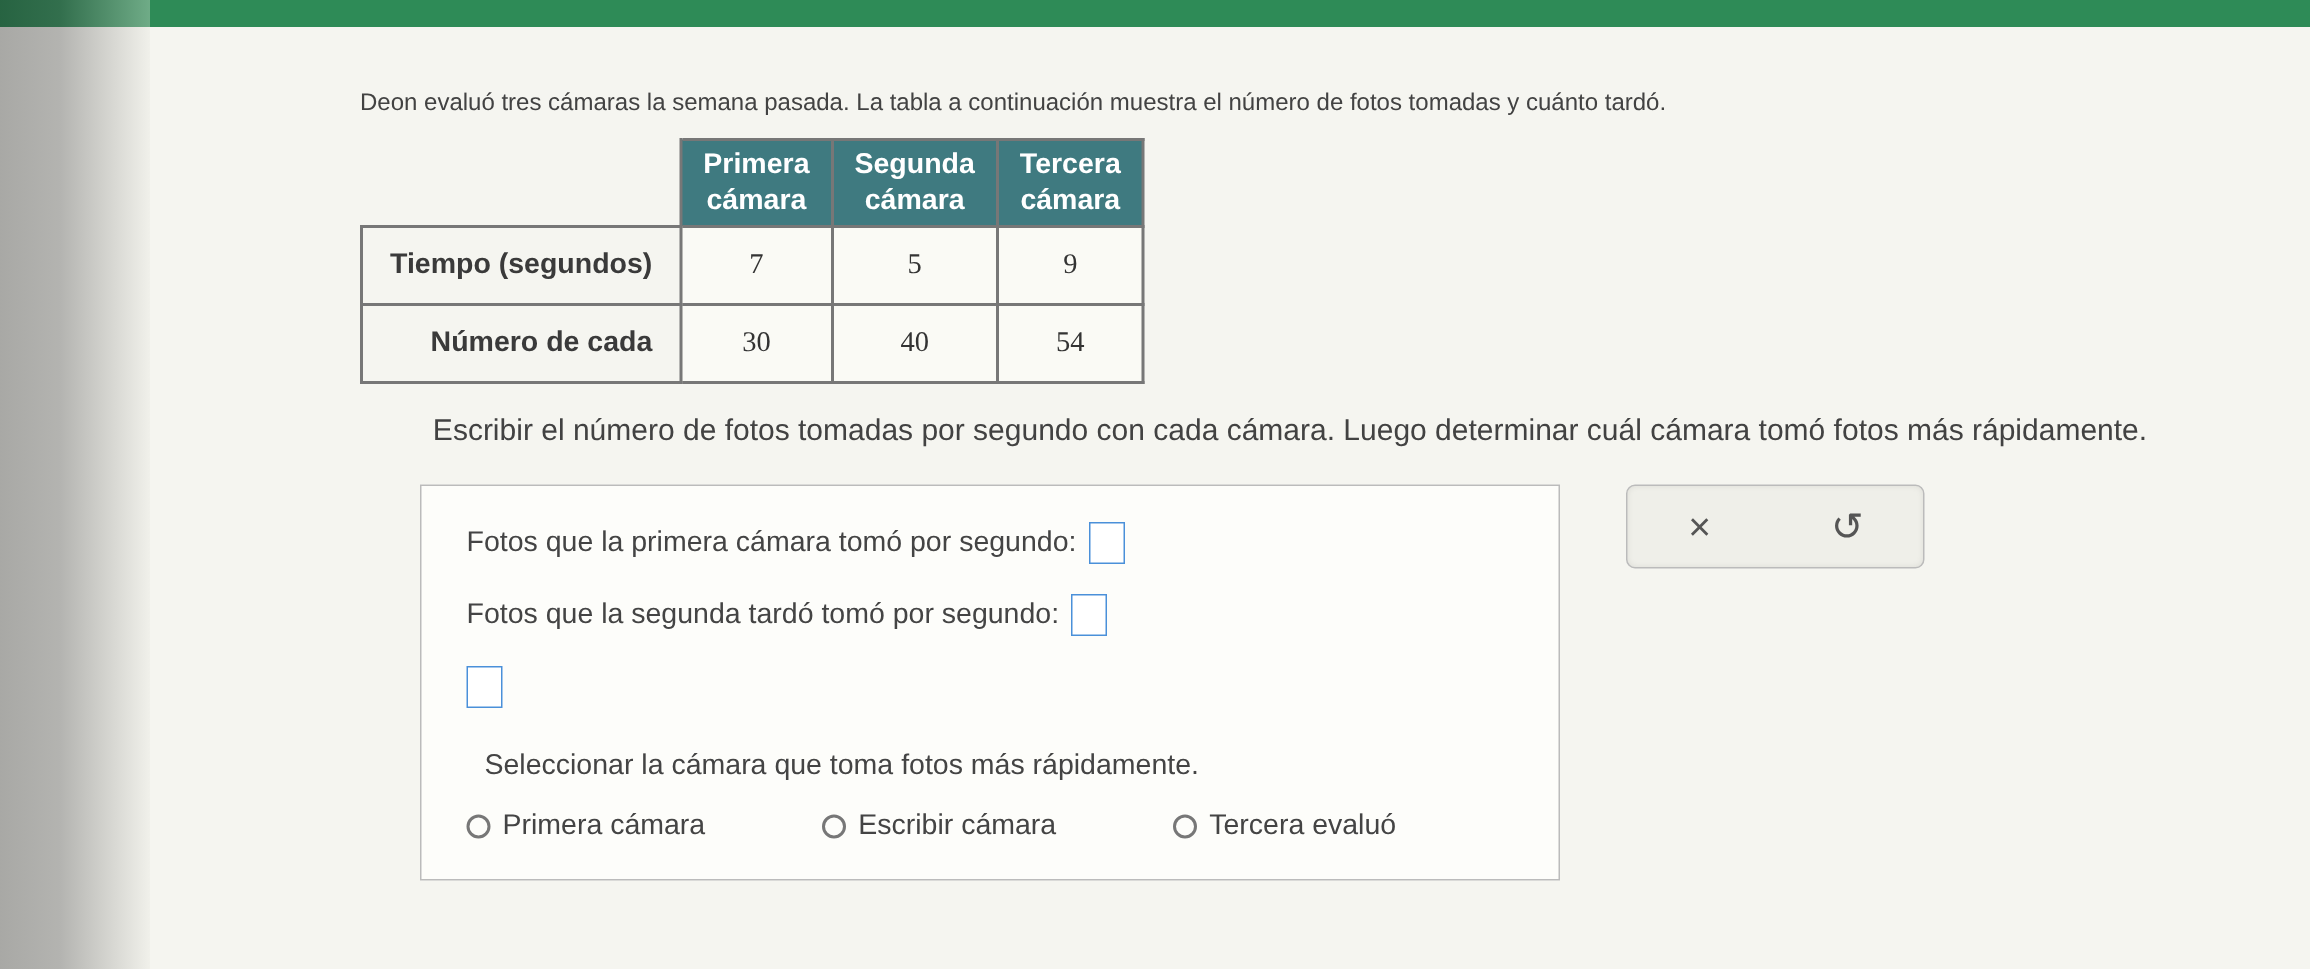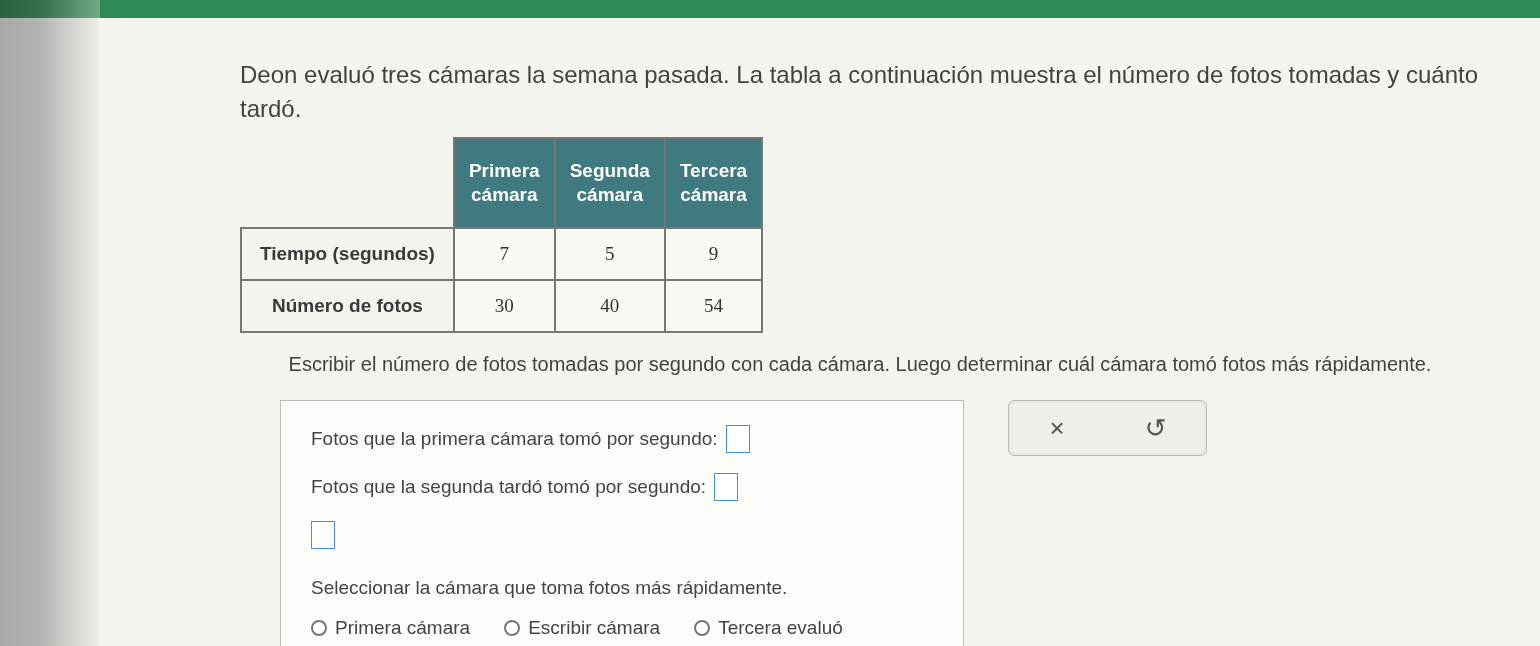--- a/index.html
+++ b/index.html
@@ -22,21 +22,21 @@
     width: 100px; height: 100%;
     background: linear-gradient(to right, #1a1a1a 0%, #3a3a3a 40%, #e8e8e0 100%);
     opacity: 0.35;
     pointer-events: none;
   }
   .content {
     padding: 40px 60px 0 240px;
     color: #333;
   }
   .problem-text {
-    font-size: 24px;
+    font-size: 16px;
     color: #424242;
     margin-bottom: 12px;
     line-height: 1.4;
   }
   table.data-table {
     border-collapse: collapse;
     margin: 6px 0 20px 0;
   }
   table.data-table th, table.data-table td {
     border: 2px solid #777;
@@ -47,46 +47,46 @@
   table.data-table th.corner {
     border-top: none;
     border-left: none;
     background: transparent;
   }
   table.data-table th.col-head {
     background: #3f7a80;
     color: #fff;
     font-weight: bold;
     line-height: 1.25;
-    padding: 20px 14px;
+    padding: 4px 14px;
   }
   table.data-table th.row-head {
     background: #f5f5f0;
     color: #3a3a3a;
     font-weight: bold;
-    text-align: center;
+    text-align: right;
     padding: 14px 18px;
   }
   table.data-table td {
     background: #fafaf5;
     color: #333;
     font-family: Georgia, serif;
     padding: 14px 30px;
   }
   .instruction {
     font-size: 20px;
     color: #424242;
     margin: 18px 0 24px 0;
     text-align: center;
   }
   .answer-box {
     border: 1px solid #bbb;
     background: #fdfdfa;
     padding: 24px 30px 24px 30px;
-    width: 684px;
+    width: 760px;
     margin-left: 40px;
     display: inline-block;
     vertical-align: top;
   }
   .answer-line {
     font-size: 19px;
     color: #444;
     margin-bottom: 20px;
     display: flex;
     align-items: center;
@@ -96,24 +96,25 @@
     width: 24px;
     height: 28px;
     border: 1px solid #4a90d9;
     background: #fff;
   }
   .select-line {
     font-size: 19px;
     color: #444;
     margin-top: 28px;
     margin-bottom: 18px;
+    margin-left: 12px;
   }
   .radio-row {
     display: flex;
-    gap: 34px;
+    gap: 78px;
     font-size: 19px;
     color: #444;
     align-items: center;
   }
   .radio-item {
     display: flex;
     align-items: center;
     gap: 8px;
   }
   .radio-circle {
@@ -164,21 +165,21 @@
       <th class="col-head"><span>Segunda<br>cámara</span></th>
       <th class="col-head"><span>Tercera<br>cámara</span></th>
     </tr>
     <tr>
       <th class="row-head">Tiempo (segundos)</th>
       <td>7</td>
       <td>5</td>
       <td>9</td>
     </tr>
     <tr>
-      <th class="row-head">Número de fotos</th>
+      <th class="row-head">Número de cada</th>
       <td>30</td>
       <td>40</td>
       <td>54</td>
     </tr>
   </tbody>
     </table>
 
   <p class="instruction">Escribir el número de fotos tomadas por segundo con cada cámara. Luego determinar cuál cámara tomó fotos más rápidamente.</p>
 
   <div>

